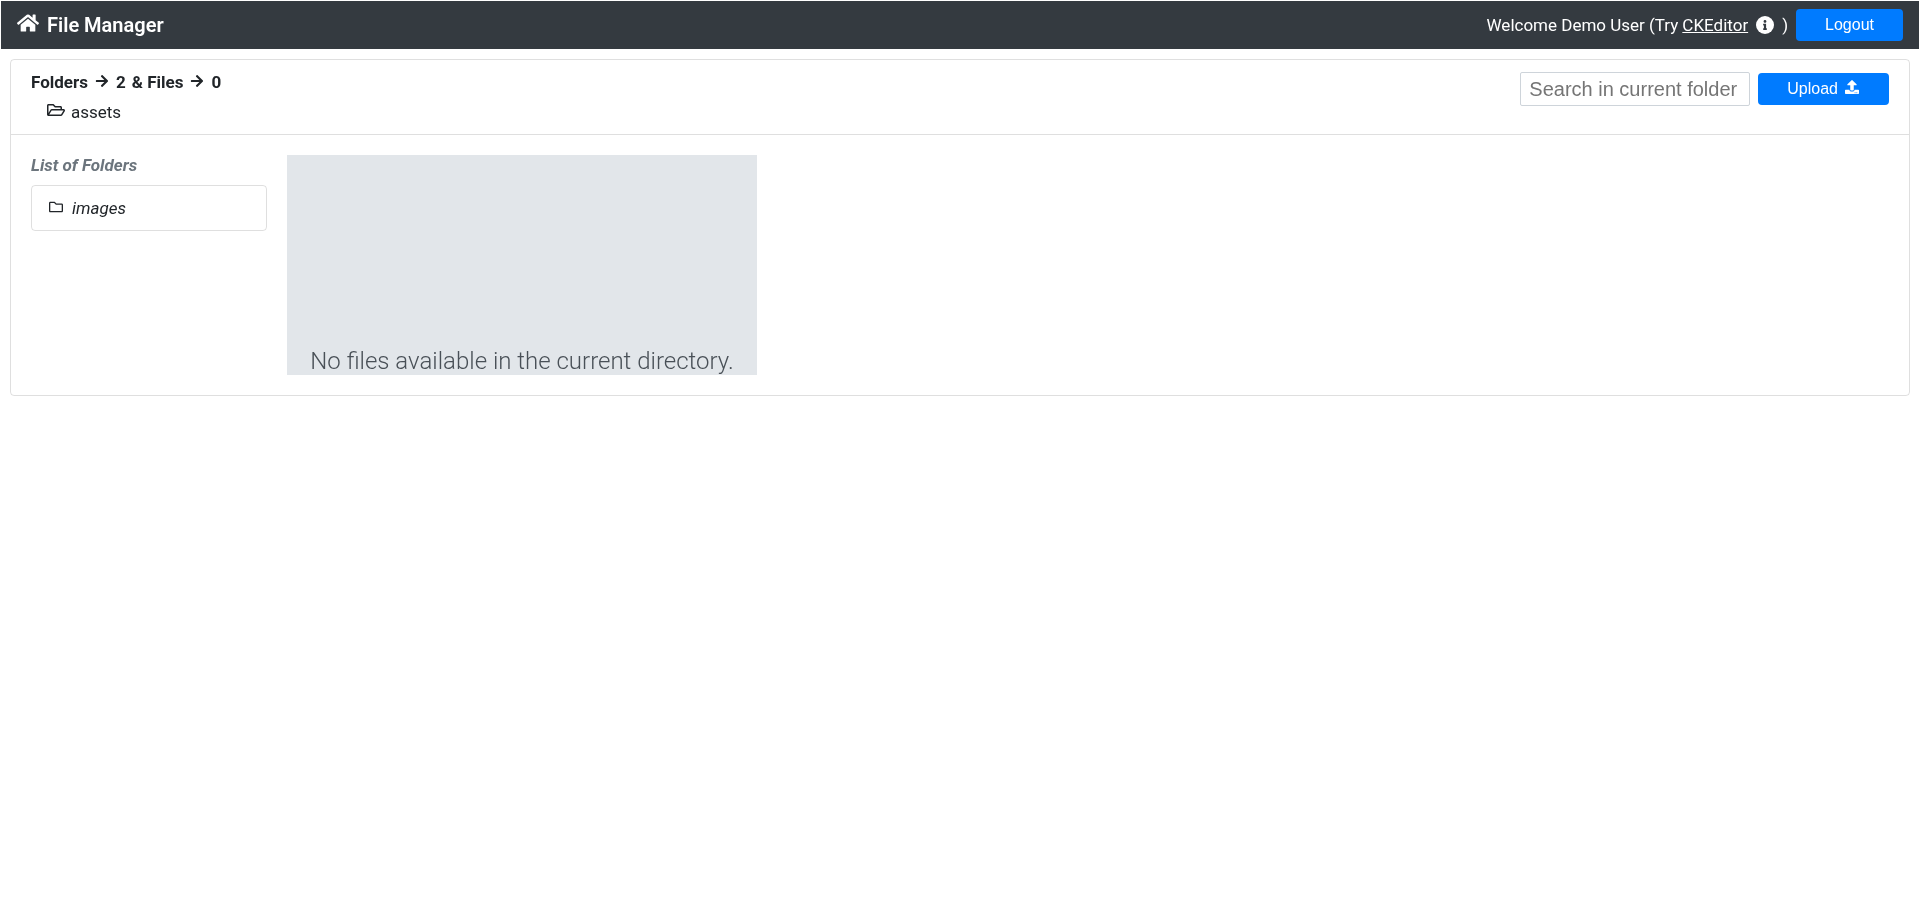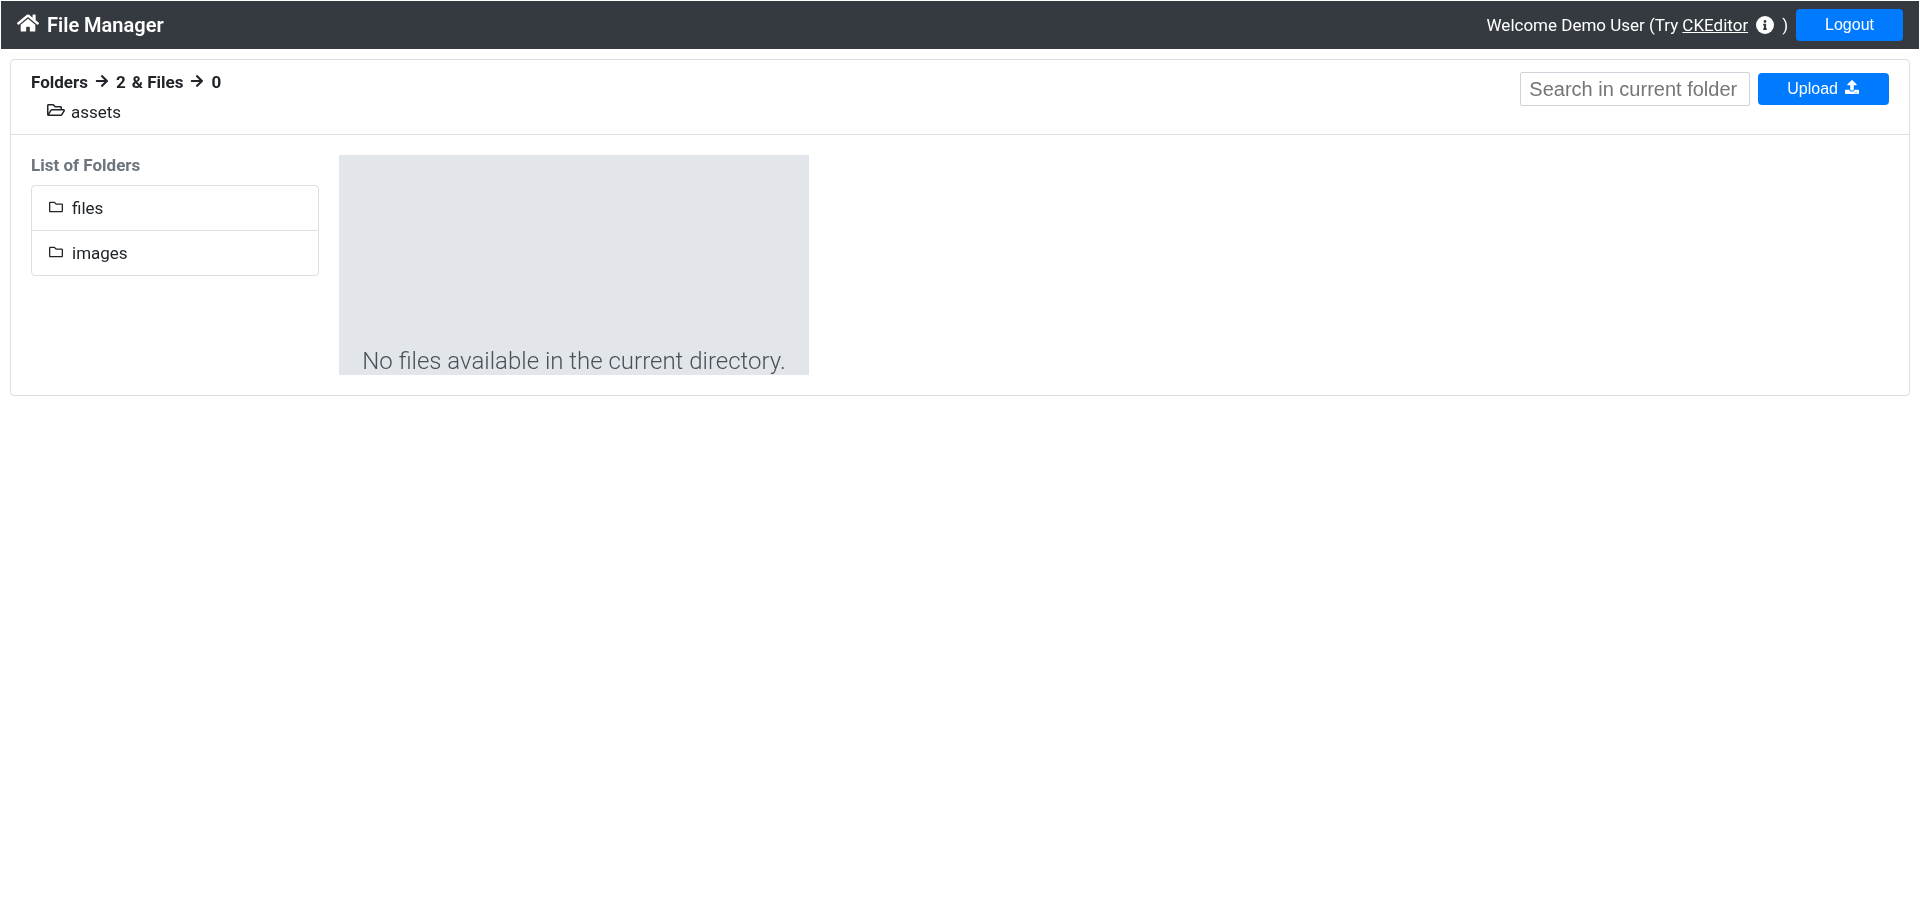--- a/index.html
+++ b/index.html
@@ -77,21 +77,21 @@
       width: 230px;
       height: 34px;
     }
     
     .card-body {
       padding: 20px;
       display: flex;
       gap: 20px;
       align-items: flex-start;
     }
-    .folder-panel { width: 288px; }
+    .folder-panel { width: 236px; font-style: italic; }
     .folder-panel-title {
       font-weight: 700;
       color: #6c757d;
       margin-bottom: 10px;
       font-size: 17px;
     }
     .list-group {
       border: 1px solid rgba(0,0,0,.125);
       border-radius: 4px;
       overflow: hidden;
@@ -190,28 +190,20 @@
   <div class="card-body">
     <div class="folder-panel">
       <div class="folder-panel-title">List of Folders</div>
       <div class="list-group">
         <div class="list-group-item">
           <span>
             <svg width="16" height="14" viewBox="0 0 512 512" fill="#212529">
                 <path d="M464 128H272l-54.63-54.63c-6-6-14.14-9.37-22.63-9.37H48C21.49 64 0 85.49 0 112v288c0 26.51 21.49 48 48 48h416c26.51 0 48-21.49 48-48V176c0-26.51-21.49-48-48-48zm0 272H48V112h140.12l54.63 54.63c6 6 14.14 9.37 22.63 9.37H464v224z"></path>
               </svg>
           </span>
-          <span>files</span>
-        </div>
-        <div class="list-group-item">
-          <span>
-            <svg width="16" height="14" viewBox="0 0 512 512" fill="#212529">
-                <path d="M464 128H272l-54.63-54.63c-6-6-14.14-9.37-22.63-9.37H48C21.49 64 0 85.49 0 112v288c0 26.51 21.49 48 48 48h416c26.51 0 48-21.49 48-48V176c0-26.51-21.49-48-48-48zm0 272H48V112h140.12l54.63 54.63c6 6 14.14 9.37 22.63 9.37H464v224z"></path>
-              </svg>
-          </span>
           <span>images</span>
         </div>
       </div>
     </div>
     <div class="files-panel">
       <span>No files available in the current directory.</span>
     </div>
   </div>
 </div>
 

